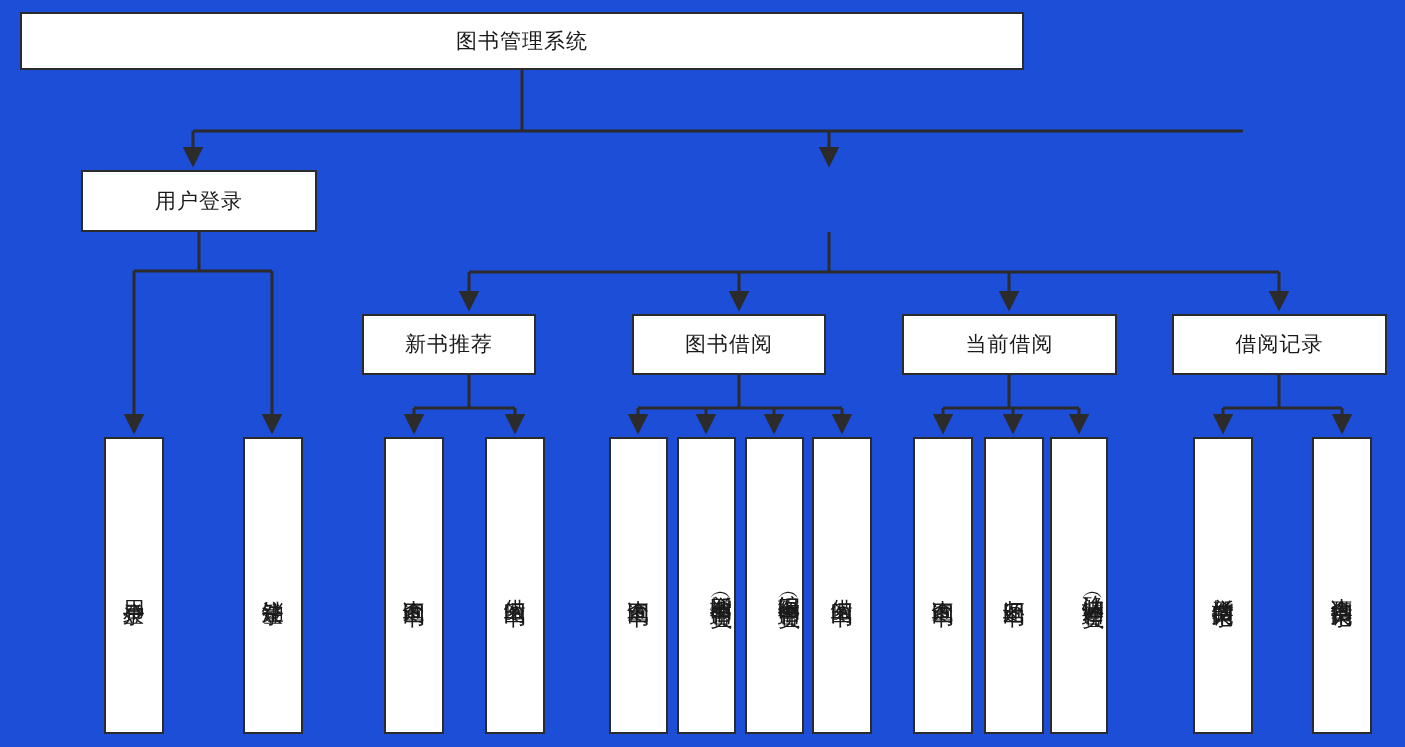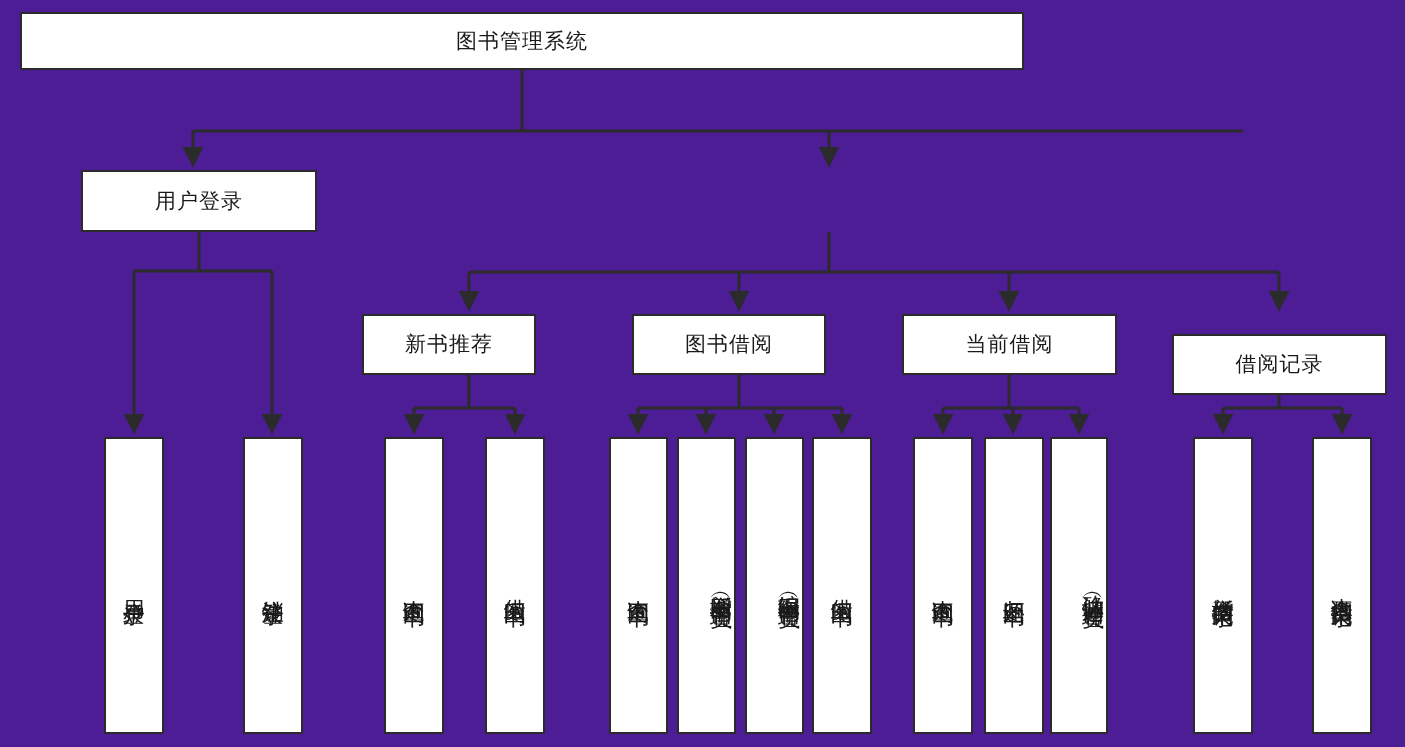--- a/index.html
+++ b/index.html
@@ -7,21 +7,21 @@
     padding: 0;
     background: #ffffff;
   }
   body {
     font-family: "Liberation Sans", "DejaVu Sans", sans-serif;
   }
   #canvas {
     position: relative;
     width: 1405px;
     height: 747px;
-    background: #4c1d95;
+    background: #1d4ed8;
     overflow: hidden;
   }
   #edges {
     position: absolute;
     left: 0;
     top: 0;
     width: 1405px;
     height: 747px;
     pointer-events: none;
   }
@@ -129,21 +129,21 @@
 
   <div class="node horiz" style="left:362px; top:314px; width:174px; height:61px;font-family:Liberation Serif, serif;">
     <span>新书推荐</span>
   </div>
   <div class="node horiz" style="left:632px; top:314px; width:194px; height:61px;">
     <span>图书借阅</span>
   </div>
   <div class="node horiz" style="left:902px; top:314px; width:215px; height:61px;">
     <span>当前借阅</span>
   </div>
-  <div class="node horiz" style="left:1172px; top:314px; width:215px; height:61px;margin-top:20px;">
+  <div class="node horiz" style="left:1172px; top:314px; width:215px; height:61px;">
     <span>借阅记录</span>
   </div>
 
   <div class="node vert" style="left:104px; top:437px; width:60px; height:297px; align-items:center;">
     <span>用户登录</span>
   </div>
   <div class="node vert" style="left:243px; top:437px; width:60px; height:297px; align-items:center;">
     <span>注销登录</span>
   </div>
 

